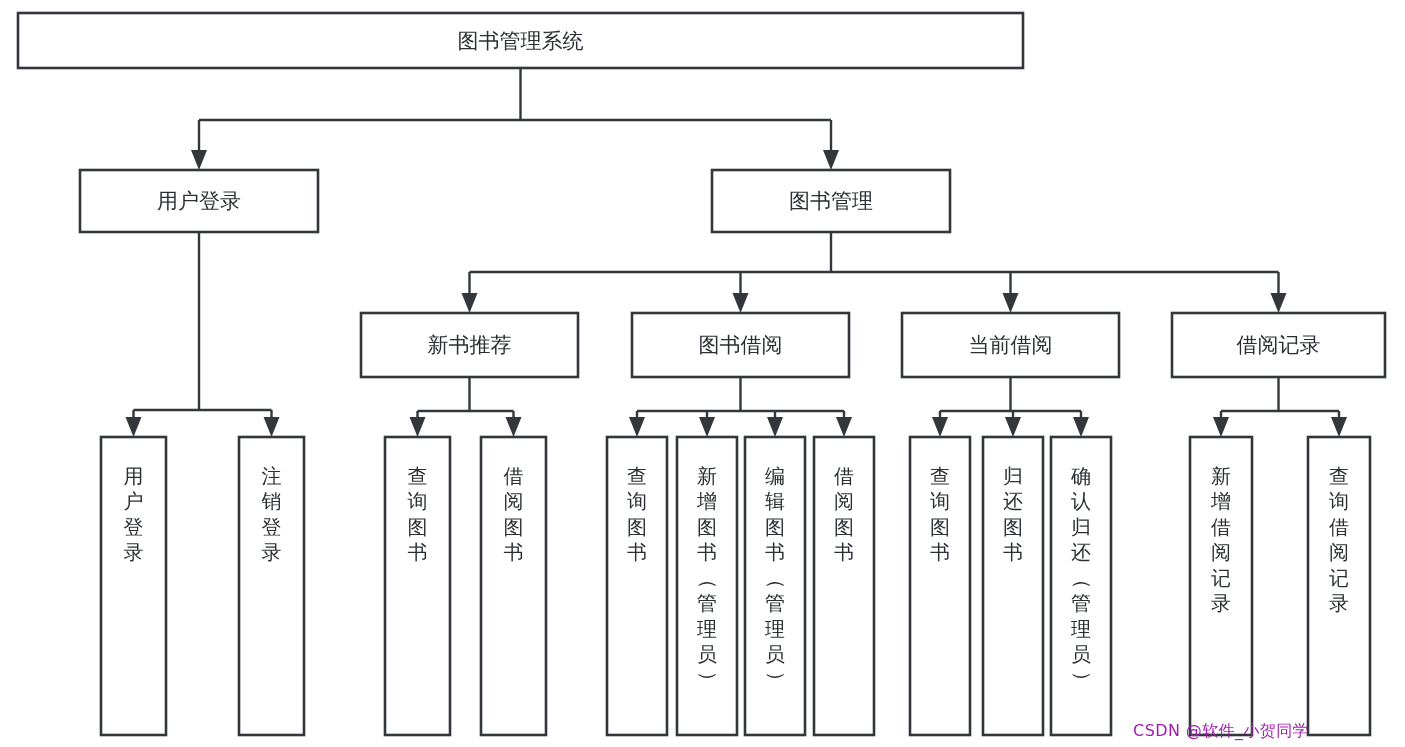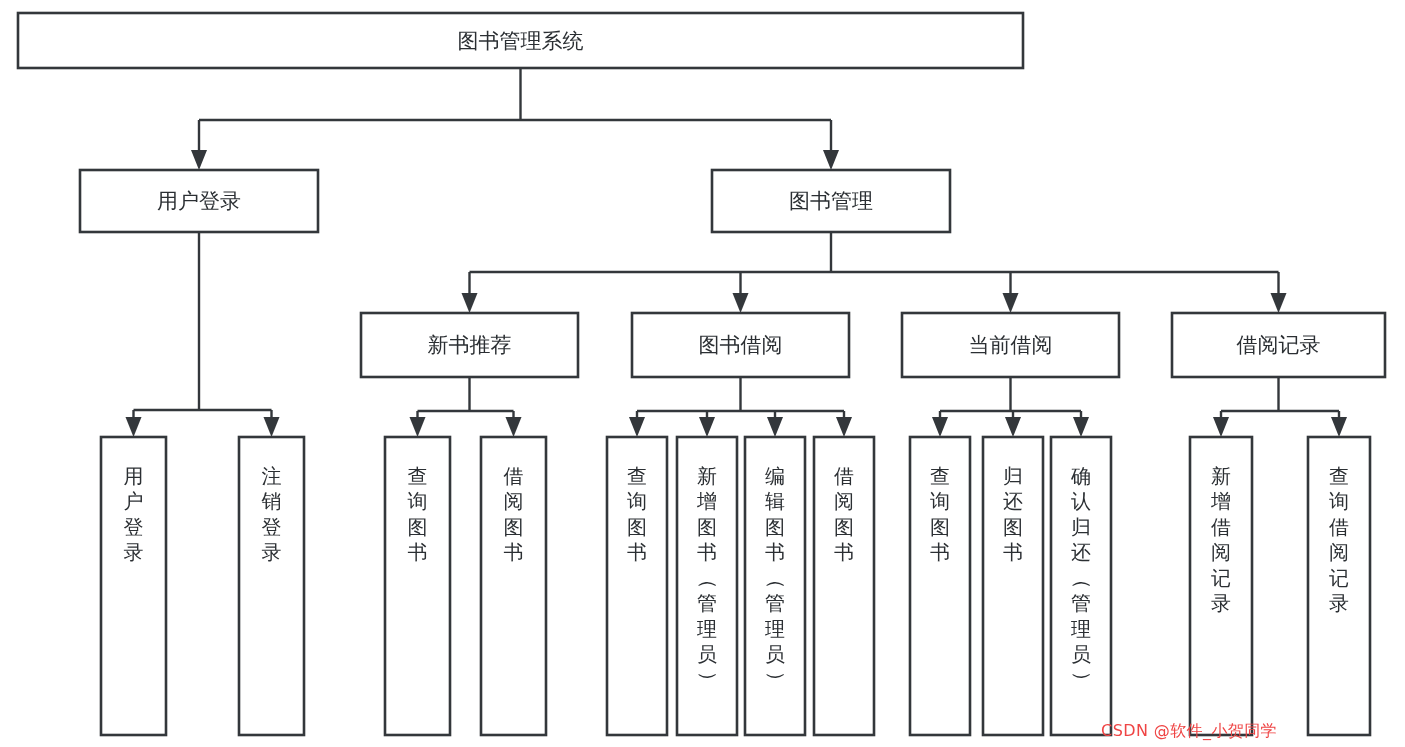--- a/index.html
+++ b/index.html
@@ -11,20 +11,21 @@
     width: 1405px;
     height: 747px;
     font-family: "Liberation Sans", "DejaVu Sans", sans-serif;
     overflow: hidden;
   }
   #diagram-root {
     position: relative;
     width: 1289px;
     height: 747px;
     background: #ffffff;
+    padding-left: 32px;
   }
   svg#flow-svg {
     position: absolute;
     left: 0;
     top: 0;
     width: 1405px;
     height: 747px;
     display: block;
   }
   .node-rect {
@@ -55,21 +56,21 @@
     font-size: 20px;
     text-anchor: middle;
     dominant-baseline: middle;
   }
   .watermark {
     position: absolute;
     right: 12px;
     bottom: 5px;
     font-family: "DejaVu Sans", "Liberation Sans", sans-serif;
     font-size: 16px;
-    color: #ef4444;
+    color: #a21caf;
     white-space: nowrap;
     letter-spacing: 0.4px;
     user-select: none;
   }
 </style>
 </head>
 <body>
 
 <div id="diagram-root">
   <svg id="flow-svg" viewBox="0 0 1405 747">

